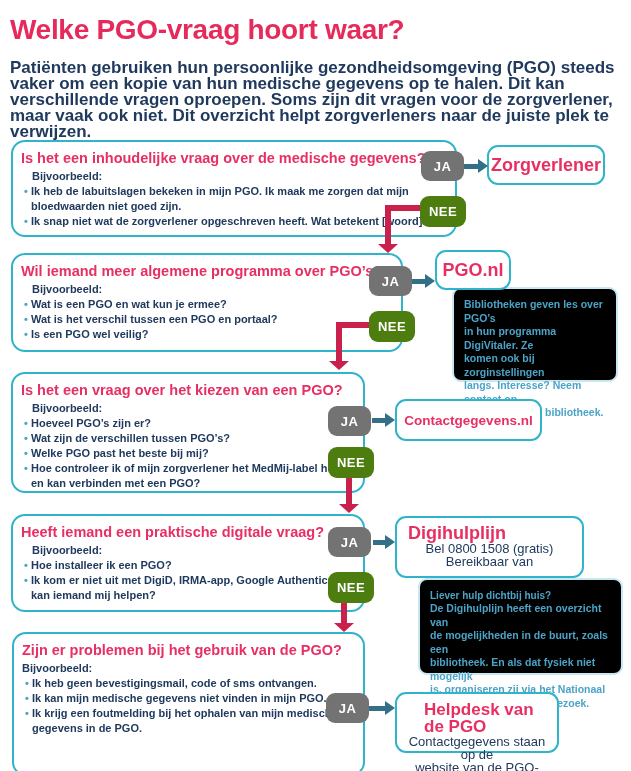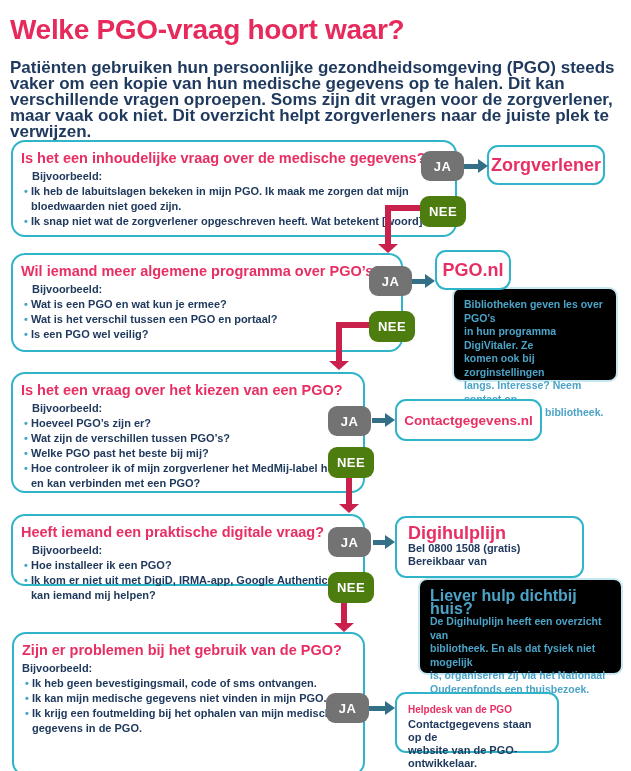--- a/index.html
+++ b/index.html
@@ -55,29 +55,29 @@
     width:0;height:0;z-index:4;
     border-top:9px solid #C9204C;border-left:10px solid transparent;border-right:10px solid transparent;
   }
 
   
   .rbox{
     border:2px solid #2FB4C9;border-radius:11px;background:#ffffff;box-sizing:border-box;z-index:3;
   }
   .rbox .rtitle{font-size:18px;font-weight:bold;color:#E82F63;line-height:17px;}
   .rbox.center{display:flex;align-items:center;justify-content:center;}
-  .rbox .rline{font-size:11px;font-weight:bold;color:#203A5E;line-height:13px;}
+  .rbox .rline{font-size:13px;font-weight:normal;color:#203A5E;line-height:13px;text-align:center;}
   .rbox.pad{padding:7px 11px;}
 
   
   .note{
     border:2px solid #C7E7F1;border-radius:9px;background:#000000;box-sizing:border-box;
     padding:9px 10px;z-index:1;
   }
-  .note .ntitle{font-size:16px;font-weight:bold;color:#4BA4C7;line-height:13px;}
+  .note .ntitle{font-size:10px;font-weight:bold;color:#4BA4C7;line-height:13px;}
   .note .nline{font-size:10.5px;font-weight:bold;color:#4BA4C7;line-height:13.5px;}
 </style>
 </head>
 <body>
 
 <div id="canvas">
 
   <div class="abs title">Welke PGO-vraag hoort waar?</div>
   <div class="abs intro">Patiënten gebruiken hun persoonlijke gezondheidsomgeving (PGO) steeds vaker om een kopie van hun medische gegevens op te halen. Dit kan verschillende vragen oproepen. Soms zijn dit vragen voor de zorgverlener, maar vaak ook niet. Dit overzicht helpt zorgverleners naar de juiste plek te verwijzen.</div>
 
@@ -164,21 +164,21 @@
   </div>
   <div class="abs badge ja" style="left:328px;top:406px;">JA</div>
   <div class="abs arr-r" style="left:372px;top:418px;width:14px;"></div>
   <div class="abs badge nee" style="left:328px;top:447px;">NEE</div>
   <div class="abs red-v" style="left:346px;top:477px;height:27px;"></div>
   <div class="abs red-head" style="left:339px;top:504px;"></div>
   <div class="abs rbox center" style="left:395px;top:399px;width:147px;height:42px;">
     <span class="rtitle" style="font-size:13.5px;">Contactgegevens.nl</span>
   </div>
 
-  <div class="abs qblock" style="left:11px;top:514px;width:354px;height:72px;">
+  <div class="abs qblock" style="left:11px;top:514px;width:354px;height:98px;">
     <div class="question">Heeft iemand een praktische digitale vraag?</div>
     <div class="example indent">Bijvoorbeeld:</div>
     <div class="bullets">
       <div class="bullet-row">
           <span class="dot">•</span>
           <span class="btext">Hoe installeer ik een PGO?</span>
         </div>
       <div class="bullet-row">
           <span class="dot">•</span>
           <span class="btext">Ik kom er niet uit met DigiD, IRMA-app, Google Authenticator, kan iemand mij helpen?</span>
@@ -190,20 +190,21 @@
   <div class="abs badge nee" style="left:328px;top:572px;">NEE</div>
   <div class="abs red-v" style="left:341px;top:602px;height:21px;"></div>
   <div class="abs red-head" style="left:334px;top:623px;"></div>
   <div class="abs rbox pad" style="left:395px;top:516px;width:189px;height:62px;">
     <div class="rtitle">Digihulplijn</div>
     <div class="rline">Bel 0800 1508 (gratis) Bereikbaar van</div>
   </div>
   <div class="abs note" style="left:418px;top:578px;width:205px;height:97px;">
     <div class="ntitle">Liever hulp dichtbij huis?</div>
     <div class="nline">De Digihulplijn heeft een overzicht van</div>
+    <div class="nline">de mogelijkheden in de buurt, zoals een</div>
     <div class="nline">bibliotheek. En als dat fysiek niet mogelijk</div>
     <div class="nline">is, organiseren zij via het Nationaal</div>
     <div class="nline">Ouderenfonds een thuisbezoek.</div>
   </div>
 
   <div class="abs qblock" style="left:12px;top:632px;width:353px;height:144px;">
     <div class="question">Zijn er problemen bij het gebruik van de PGO?</div>
     <div class="example">Bijvoorbeeld:</div>
     <div class="bullets">
       <div class="bullet-row">
@@ -216,18 +217,18 @@
         </div>
       <div class="bullet-row">
           <span class="dot">•</span>
           <span class="btext">Ik krijg een foutmelding bij het ophalen van mijn medische gegevens in de PGO.</span>
         </div>
     </div>
   </div>
   <div class="abs badge ja" style="left:326px;top:693px;">JA</div>
   <div class="abs arr-r" style="left:369px;top:706px;width:17px;"></div>
   <div class="abs rbox pad" style="left:395px;top:692px;width:164px;height:61px;">
-    <div class="rtitle" style="font-size:10px;">Helpdesk van de PGO</div>
+    <div class="rtitle" style="font-size:17px;margin-left:16px;">Helpdesk van de PGO</div>
     <div class="rline">Contactgegevens staan op de</div>
     <div class="rline">website van de PGO-ontwikkelaar.</div>
   </div>
 
 </div>
 
 </body></html>

